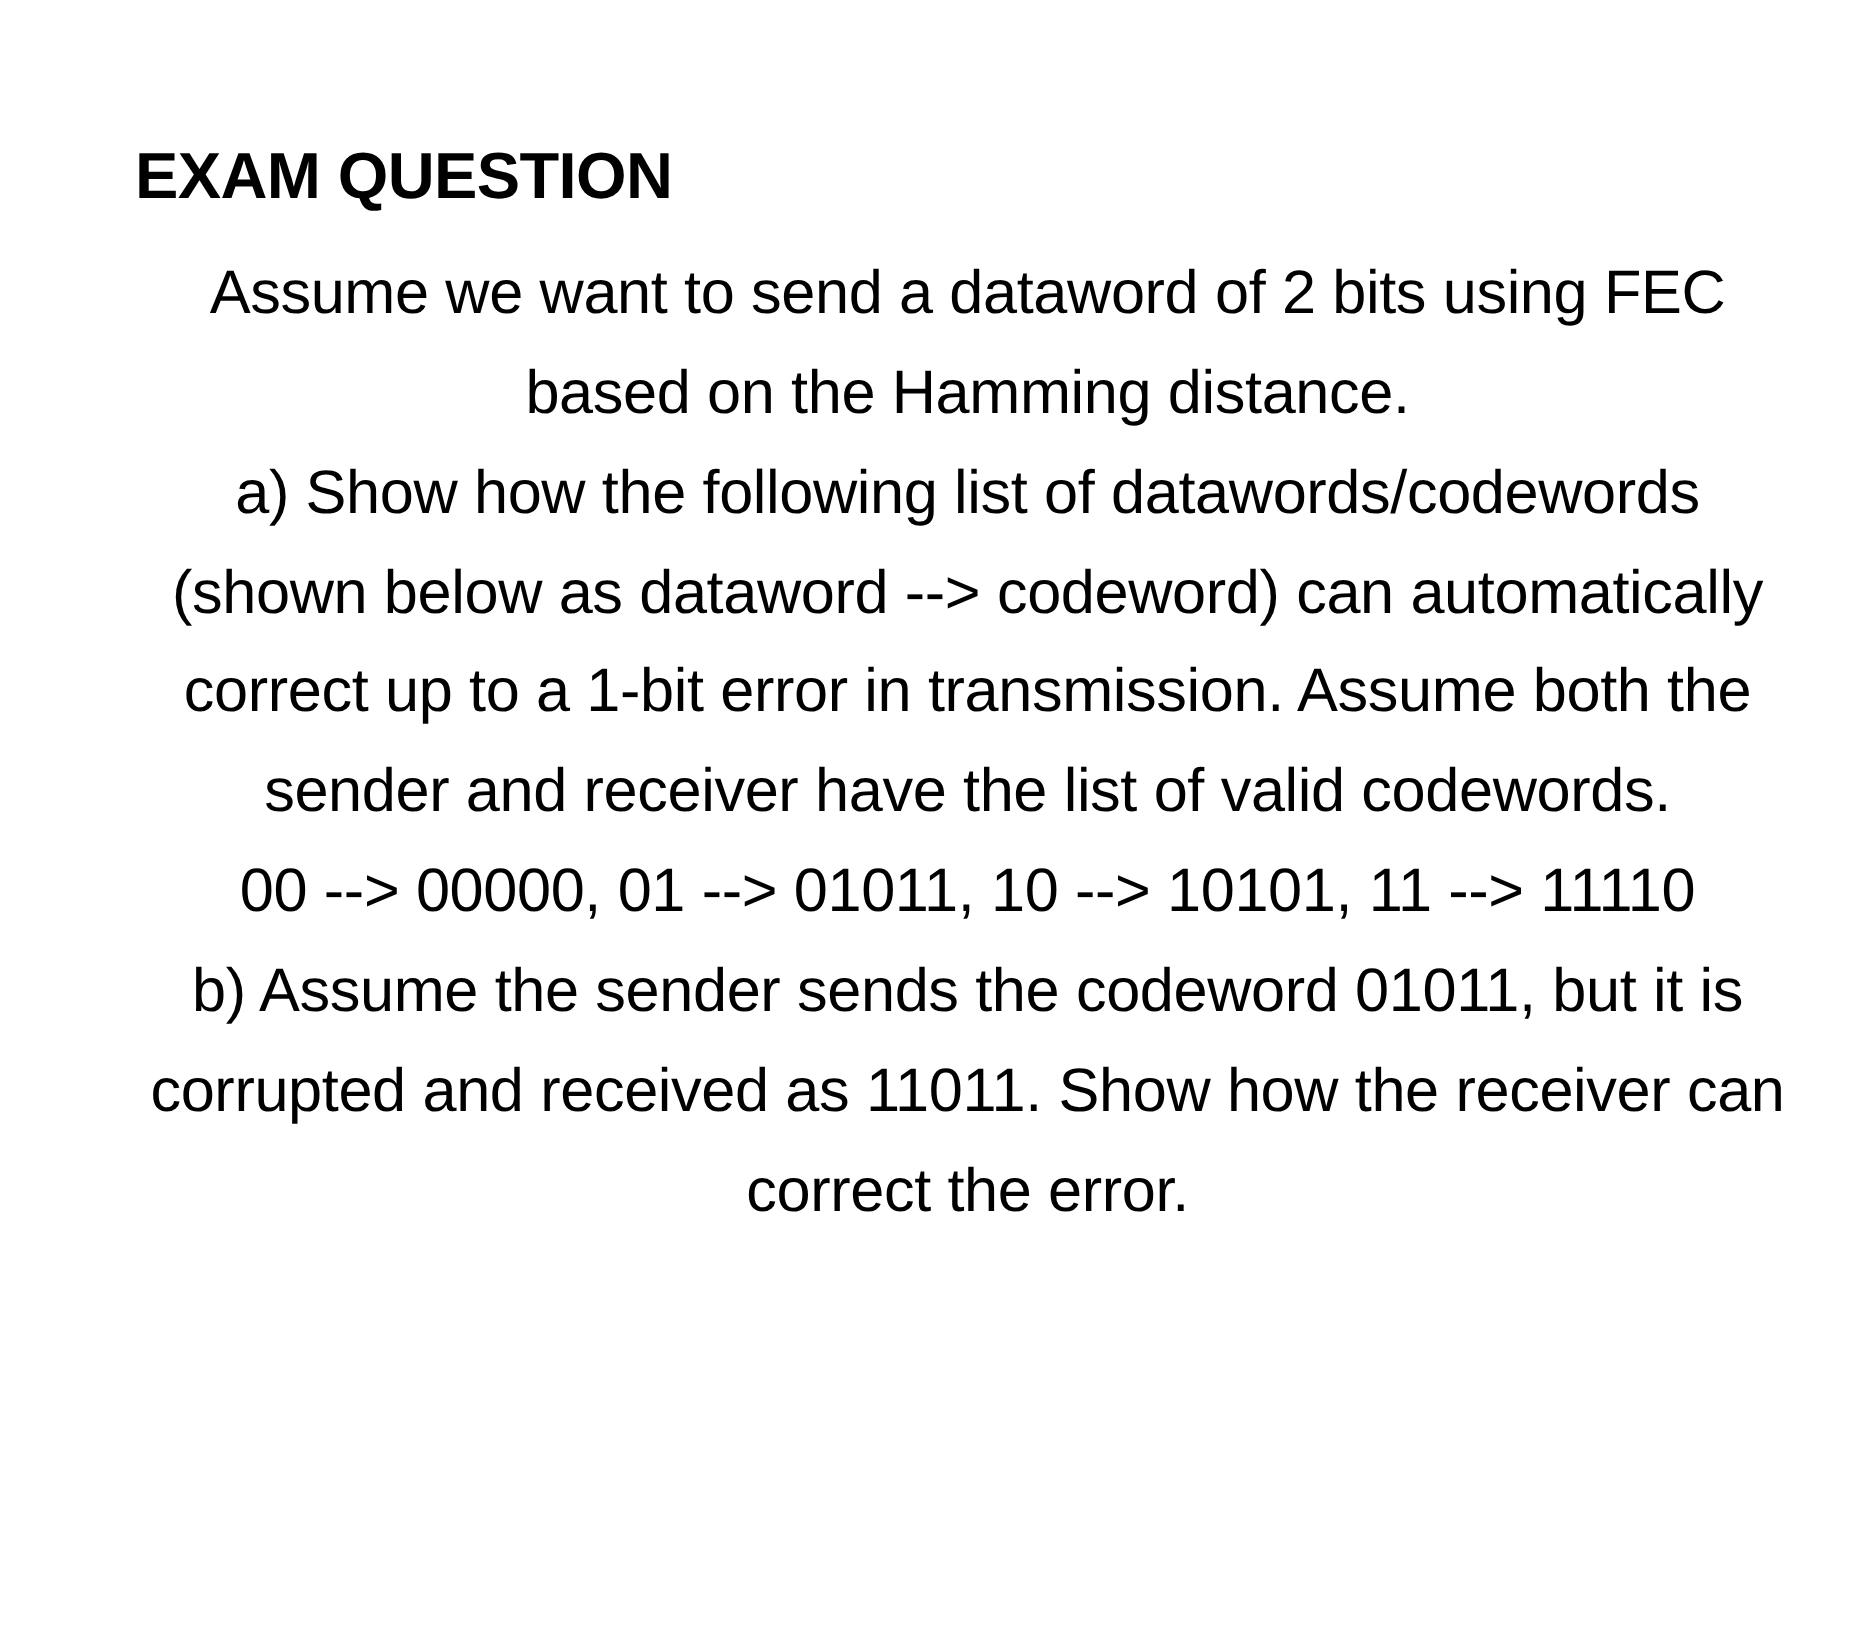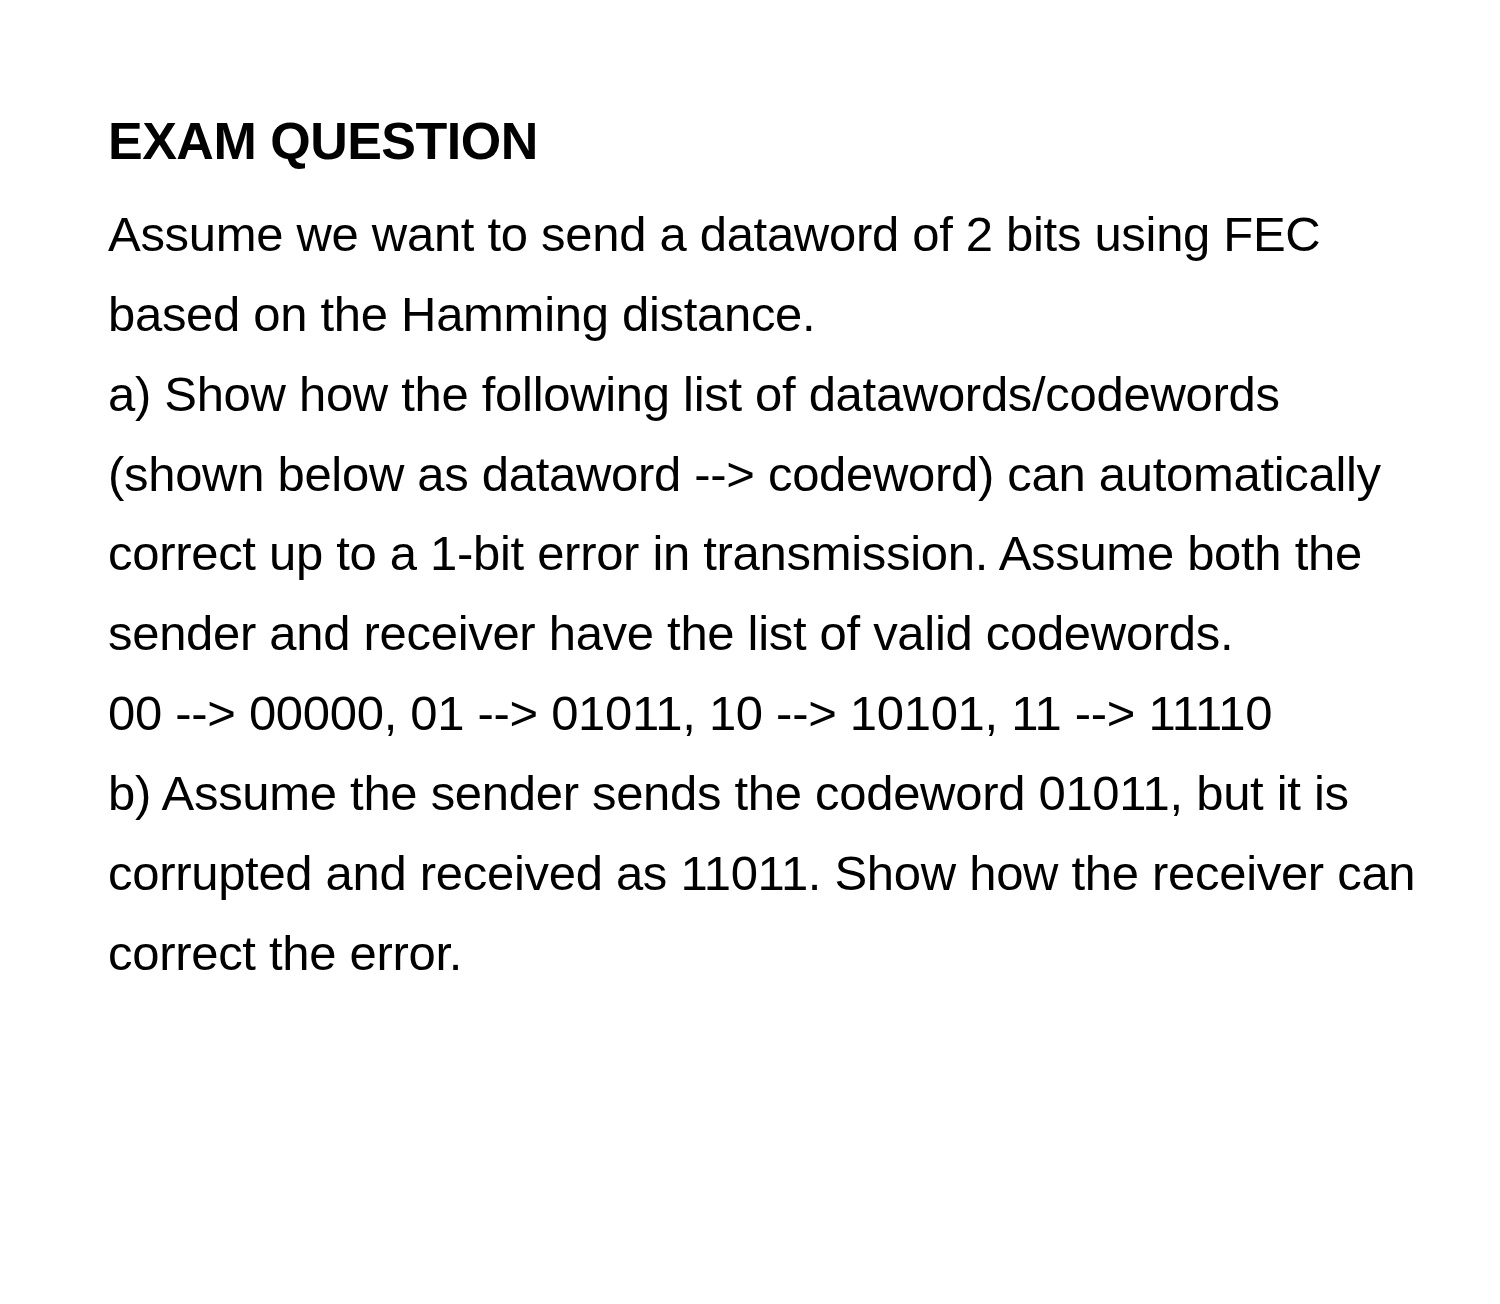--- a/index.html
+++ b/index.html
@@ -19,19 +19,20 @@
       font-size: 52px;
       font-weight: 700;
       letter-spacing: -0.5px;
       margin-bottom: 24px;
     }
     .body-text {
       font-size: 49px;
       font-weight: 400;
       line-height: 1.63;
       letter-spacing: -0.3px;
+      text-align: center;
     }
   </style>
 </head>
 <body>
 
 <h1 class="heading">EXAM QUESTION</h1>
 <div class="body-text">Assume we want to send a dataword of 2 bits using FEC based on the Hamming distance.<br>a) Show how the following list of datawords/codewords (shown below as dataword --&gt; codeword) can automatically correct up to a 1-bit error in transmission. Assume both the sender and receiver have the list of valid codewords.<br>00 --&gt; 00000, 01 --&gt; 01011, 10 --&gt; 10101, 11 --&gt; 11110<br>b) Assume the sender sends the codeword 01011, but it is corrupted and received as 11011. Show how the receiver can correct the error.</div>
 
 </body></html>

